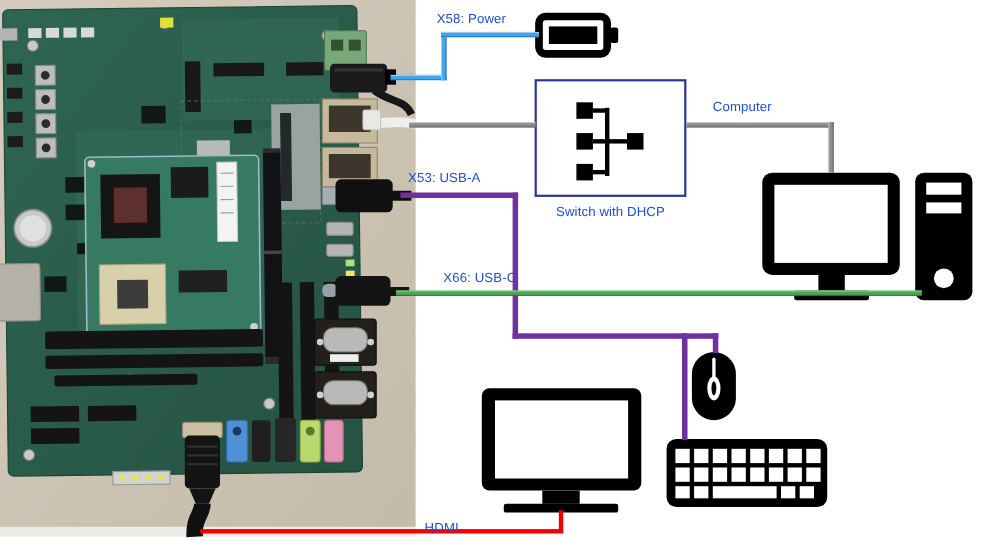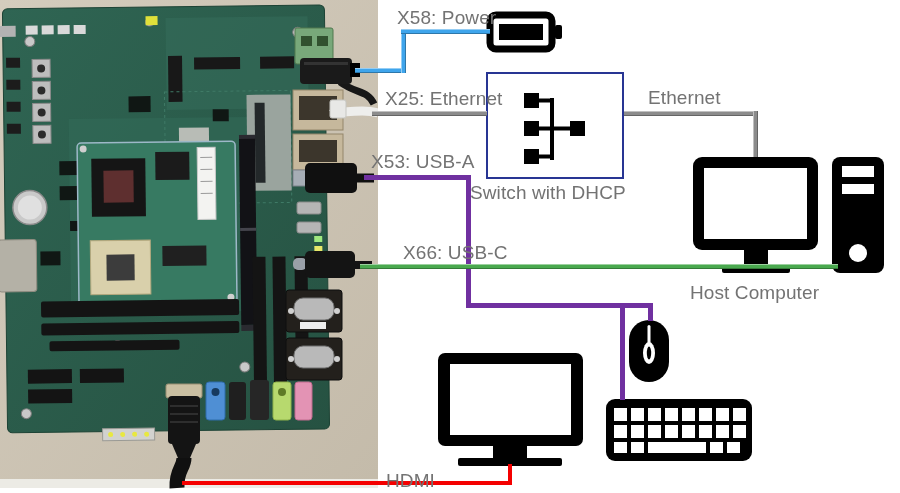--- a/index.html
+++ b/index.html
@@ -1,20 +1,20 @@
 <!DOCTYPE html>
 <html><head>
 <meta charset="utf-8">
 <style>
   html,body{margin:0;padding:0;background:#fff;}
   #screen{position:relative;width:900px;height:493px;background:#ffffff;overflow:hidden;
           font-family:"Liberation Sans",sans-serif;}
   .abs{position:absolute;}
-  .label{position:absolute;font-size:19px;line-height:19px;color:#737373;white-space:nowrap;letter-spacing:.1px;}
-  .label.center{}
+  .label{position:absolute;font-size:12px;line-height:19px;color:#1d4ed8;white-space:nowrap;letter-spacing:.1px;}
+  .label.center{text-align:center;}
   .seg{position:absolute;}
   .h3d{box-shadow:inset 0 1px 0 rgba(255,255,255,.45), inset 0 -1px 0 rgba(0,0,0,.28);}
   .v3d{box-shadow:inset 1px 0 0 rgba(255,255,255,.45), inset -1px 0 0 rgba(0,0,0,.28);}
   #switch-box{position:absolute;left:486px;top:72px;width:138px;height:107px;background:#fff;
               border:2.5px solid #283593;box-sizing:border-box;}
   svg{display:block;}
 </style>
 </head>
 <body>
 
@@ -246,21 +246,20 @@
     <rect x="16" y="16" width="103" height="71" fill="#ffffff"></rect>
     <rect x="56" y="98" width="24" height="14" fill="#000000"></rect>
     <rect x="34" y="112" width="68" height="9" rx="2" fill="#000000"></rect>
   </svg>
   <svg class="abs" style="left:828px;top:150px" width="60" height="130" viewBox="0 0 60 130">
     <rect x="4" y="7" width="52" height="116" rx="8" fill="#000000"></rect>
     <rect x="14" y="16" width="32" height="11" fill="#ffffff"></rect>
     <rect x="14" y="34" width="32" height="10" fill="#ffffff"></rect>
     <circle cx="30" cy="103" r="9" fill="#ffffff"></circle>
   </svg>
-  <div class="label center" style="left:690px;top:283px;width:160px">Host Computer</div>
 
   <svg class="abs" style="left:626px;top:317px" width="46" height="70" viewBox="0 0 46 70">
     <rect x="3" y="3" width="40" height="62" rx="20" fill="#000000"></rect>
     <rect x="21.5" y="8" width="3" height="26" rx="1.5" fill="#ffffff"></rect>
     <ellipse cx="23" cy="36" rx="6" ry="11" fill="#ffffff"></ellipse>
     <ellipse cx="23" cy="36" rx="2.2" ry="6.5" fill="#000000"></ellipse>
   </svg>
 
   <svg class="abs" style="left:603px;top:395px" width="152" height="72" viewBox="0 0 152 72">
     <rect x="3" y="4" width="146" height="62" rx="9" fill="#000000"></rect>
@@ -309,19 +308,18 @@
   <div class="seg" style="left: 466px; top: 303px; width: 187px; height: 5px; background-color: rgb(112, 48, 160);"></div>
   <div class="seg" style="left: 648px; top: 303px; width: 5px; height: 18px; background-color: rgb(112, 48, 160);"></div>
   <div class="seg" style="left: 620px; top: 303px; width: 5px; height: 97px; background-color: rgb(112, 48, 160);"></div>
 
   <div class="seg h3d" style="left: 360px; top: 264px; width: 478px; height: 5px; background-color: rgb(74, 169, 79);"></div>
 
   <div class="seg" style="left: 182px; top: 481px; width: 330px; height: 4px; background-color: rgb(244, 0, 0);"></div>
   <div class="seg" style="left: 508px; top: 464px; width: 4px; height: 19px; background-color: rgb(244, 0, 0);"></div>
 
   <div class="label" style="left:397px;top:8px">X58: Power</div>
-  <div class="label" style="left:385px;top:89px">X25: Ethernet</div>
   <div class="label" style="left:371px;top:152px">X53: USB-A</div>
   <div class="label" style="left:403px;top:243px">X66: USB-C</div>
   <div class="label" style="left:386px;top:471px">HDMI</div>
-  <div class="label" style="left:648px;top:88px">Ethernet</div>
+  <div class="label" style="left:648px;top:88px">Computer</div>
 
 </div>
 
 </body></html>

